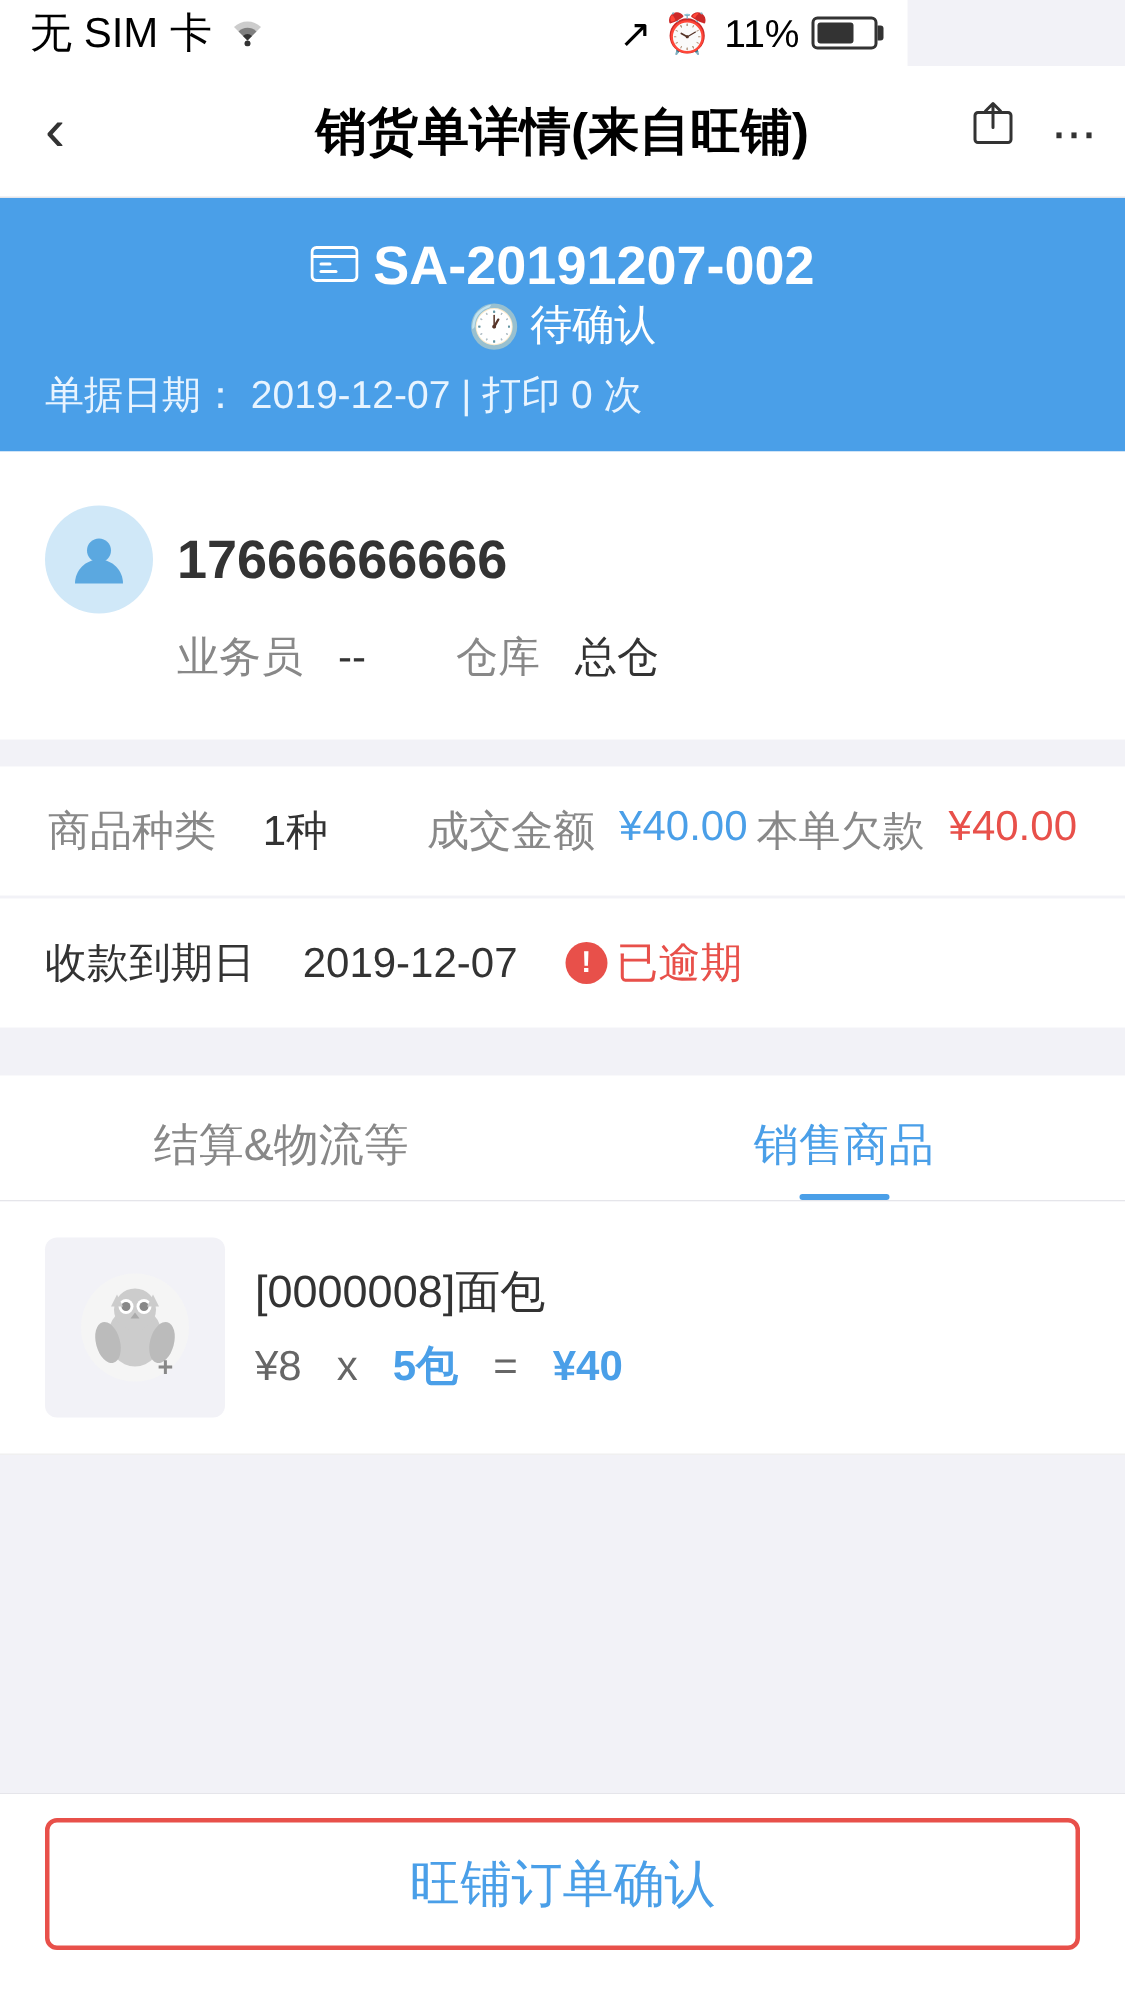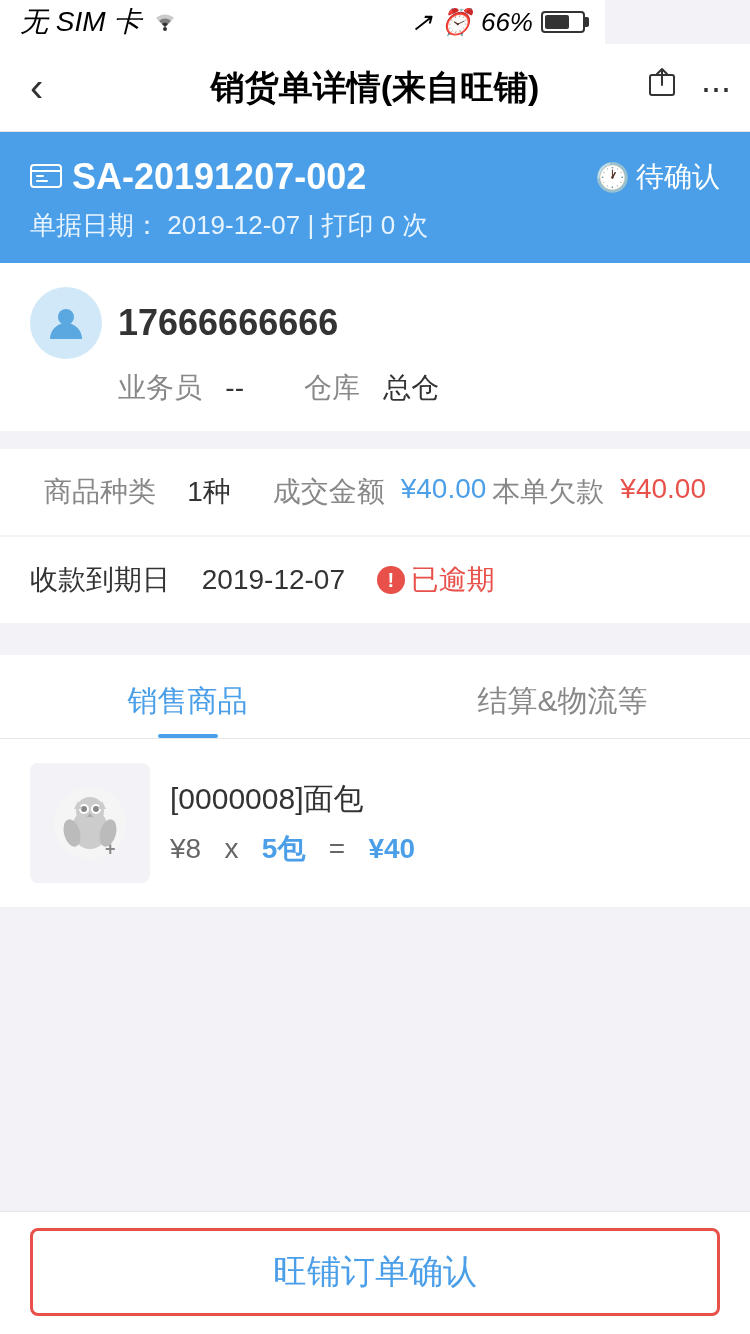--- a/index.html
+++ b/index.html
@@ -15,21 +15,20 @@
     
     .status-bar {
       width: 605px;
       height: 44px;
       background: #fff;
       display: flex;
       align-items: center;
       justify-content: space-between;
       padding: 0 20px;
       font-size: 28px;
-      font-style: italic;
     }
     .status-left {
       display: flex;
       align-items: center;
       gap: 8px;
       font-size: 28px;
     }
     .status-center {
       font-size: 32px;
       font-weight: 500;
@@ -118,20 +117,21 @@
     .order-header {
       background: #4a9fe8;
       padding: 24px 30px 20px;
       margin-bottom: 0;
     }
     .order-header-top {
       display: flex;
       justify-content: space-between;
       align-items: center;
       margin-bottom: 10px;
+      flex-direction: column;
     }
     .order-id {
       font-size: 36px;
       font-weight: 700;
       color: #fff;
       display: flex;
       align-items: center;
       gap: 10px;
     }
     .order-status {
@@ -142,21 +142,21 @@
       font-size: 28px;
     }
     .order-date {
       font-size: 26px;
       color: #e8f4ff;
     }
 
     
     .customer-section {
       background: #fff;
-      padding: 24px 30px;
+      padding: 36px 30px;
       margin-bottom: 2px;
     }
     .customer-row {
       display: flex;
       align-items: center;
       gap: 16px;
       margin-bottom: 10px;
     }
     .avatar {
       width: 72px;
@@ -192,21 +192,21 @@
     .meta-label {
       color: #888;
     }
     .meta-value {
       color: #333;
     }
 
     
     .summary-section {
       background: #fff;
-      padding: 24px 44px;
+      padding: 24px 32px;
       margin-bottom: 2px;
       display: flex;
       justify-content: space-between;
       align-items: flex-start;
     }
     .summary-left {
       display: flex;
       flex-direction: column;
       gap: 6px;
     }
@@ -354,21 +354,21 @@
       background: #f2f2f7;
       height: 250px;
     }
 
     
     .confirm-btn-wrapper {
       position: fixed;
       bottom: 0;
       width: 750px;
       background: #fff;
-      padding: 16px 30px 18px;
+      padding: 16px 30px 34px;
       border-top: 1px solid #e5e5ea;
     }
     .confirm-btn {
       width: 100%;
       height: 88px;
       background: #fff;
       border: 3px solid #e8504a;
       border-radius: 8px;
       font-size: 34px;
       color: #4a9fe8;
@@ -389,21 +389,21 @@
         <path d="M16 18l3-3a4.2 4.2 0 00-6 0l3 3z" fill="#333"></path>
         <path d="M16 18l6-6a8.5 8.5 0 00-12 0l6 6z" fill="#333" opacity="0.5"></path>
         <path d="M16 18l9-9a13 13 0 00-18 0l9 9z" fill="#333" opacity="0.25"></path>
         <circle cx="16" cy="20" r="2" fill="#333"></circle>
       </svg>
     </span>
   </div>
   <div class="status-right">
     <span>↗</span>
     <span>⏰</span>
-    <span>66%</span>
+    <span>11%</span>
     <span class="battery-icon">
       <span class="battery-fill"></span>
     </span>
   </div>
 </div>
 
 <div class="nav-bar">
   <span class="nav-back">‹</span>
   <span class="nav-title">销货单详情(来自旺铺)</span>
   <div class="nav-actions">
@@ -495,25 +495,25 @@
   <span>&nbsp;</span>
   <span class="overdue-badge">
     <span class="overdue-dot">!</span>
     <span>已逾期</span>
   </span>
 </div>
 
 <div style="height:16px;background:#f2f2f7;"></div>
 
 <div class="tabs-bar">
+  <div class="tab-item">
+    <span>结算&amp;物流等</span>
+  </div>
   <div class="tab-item active">
     <span>销售商品</span>
-  </div>
-  <div class="tab-item">
-    <span>结算&amp;物流等</span>
   </div>
 </div>
 
 <div class="product-list">
   <div class="product-item">
     <div class="product-thumbnail">
 
       <svg width="80" height="80" viewBox="0 0 80 80" fill="none">
         <circle cx="40" cy="40" r="36" fill="#f5f5f5"></circle>
 

